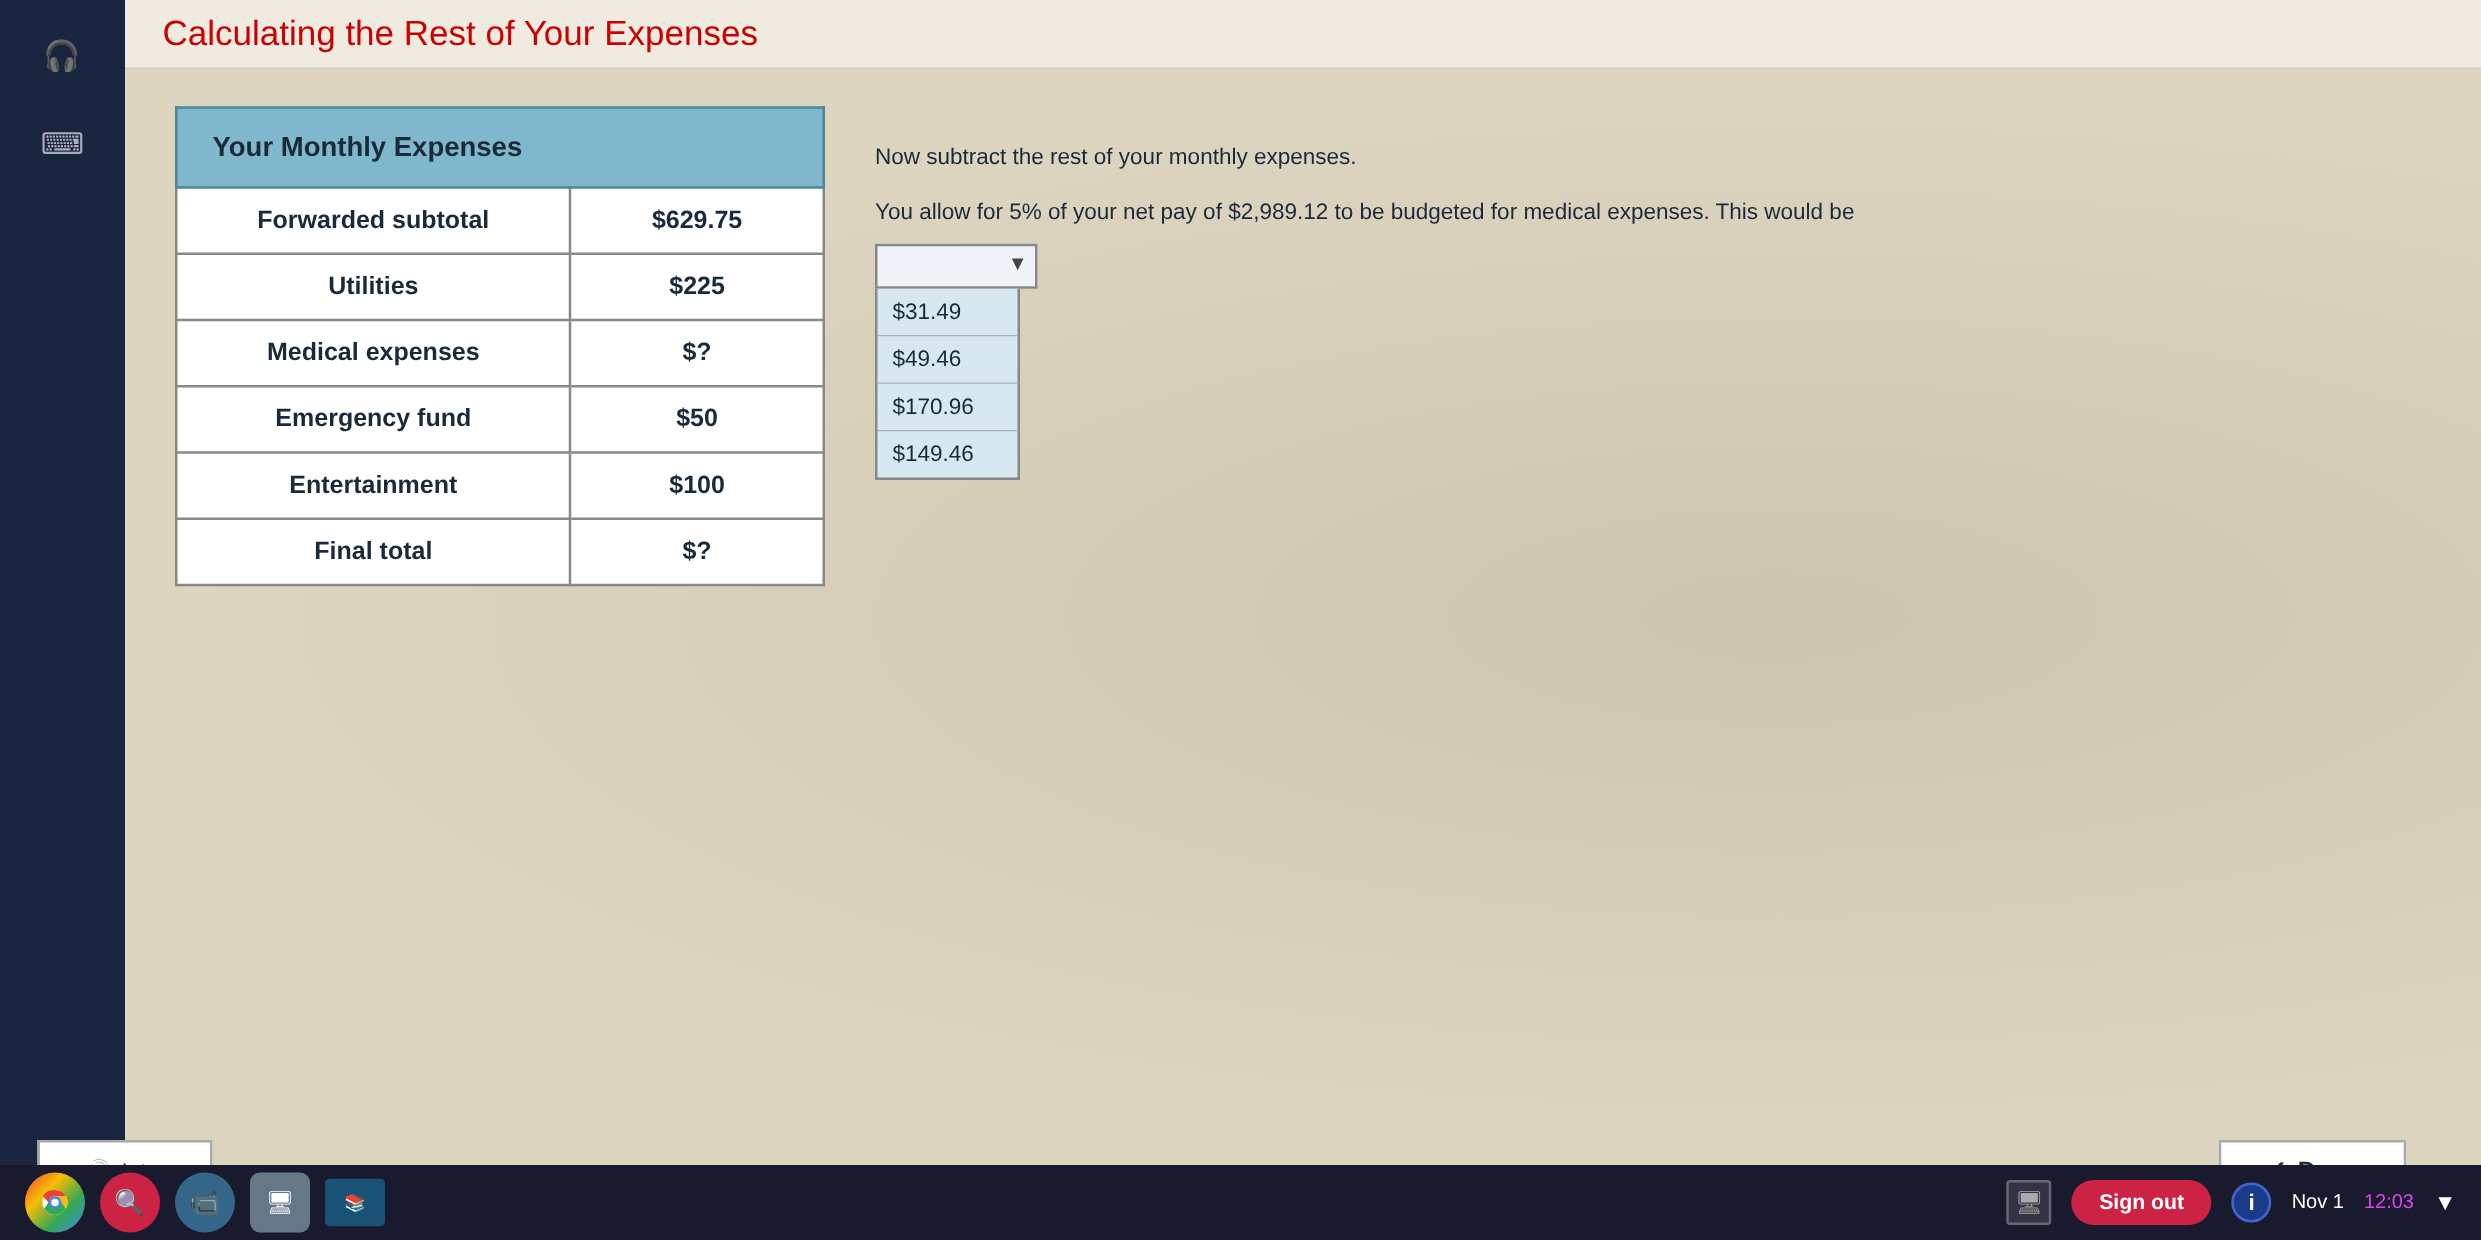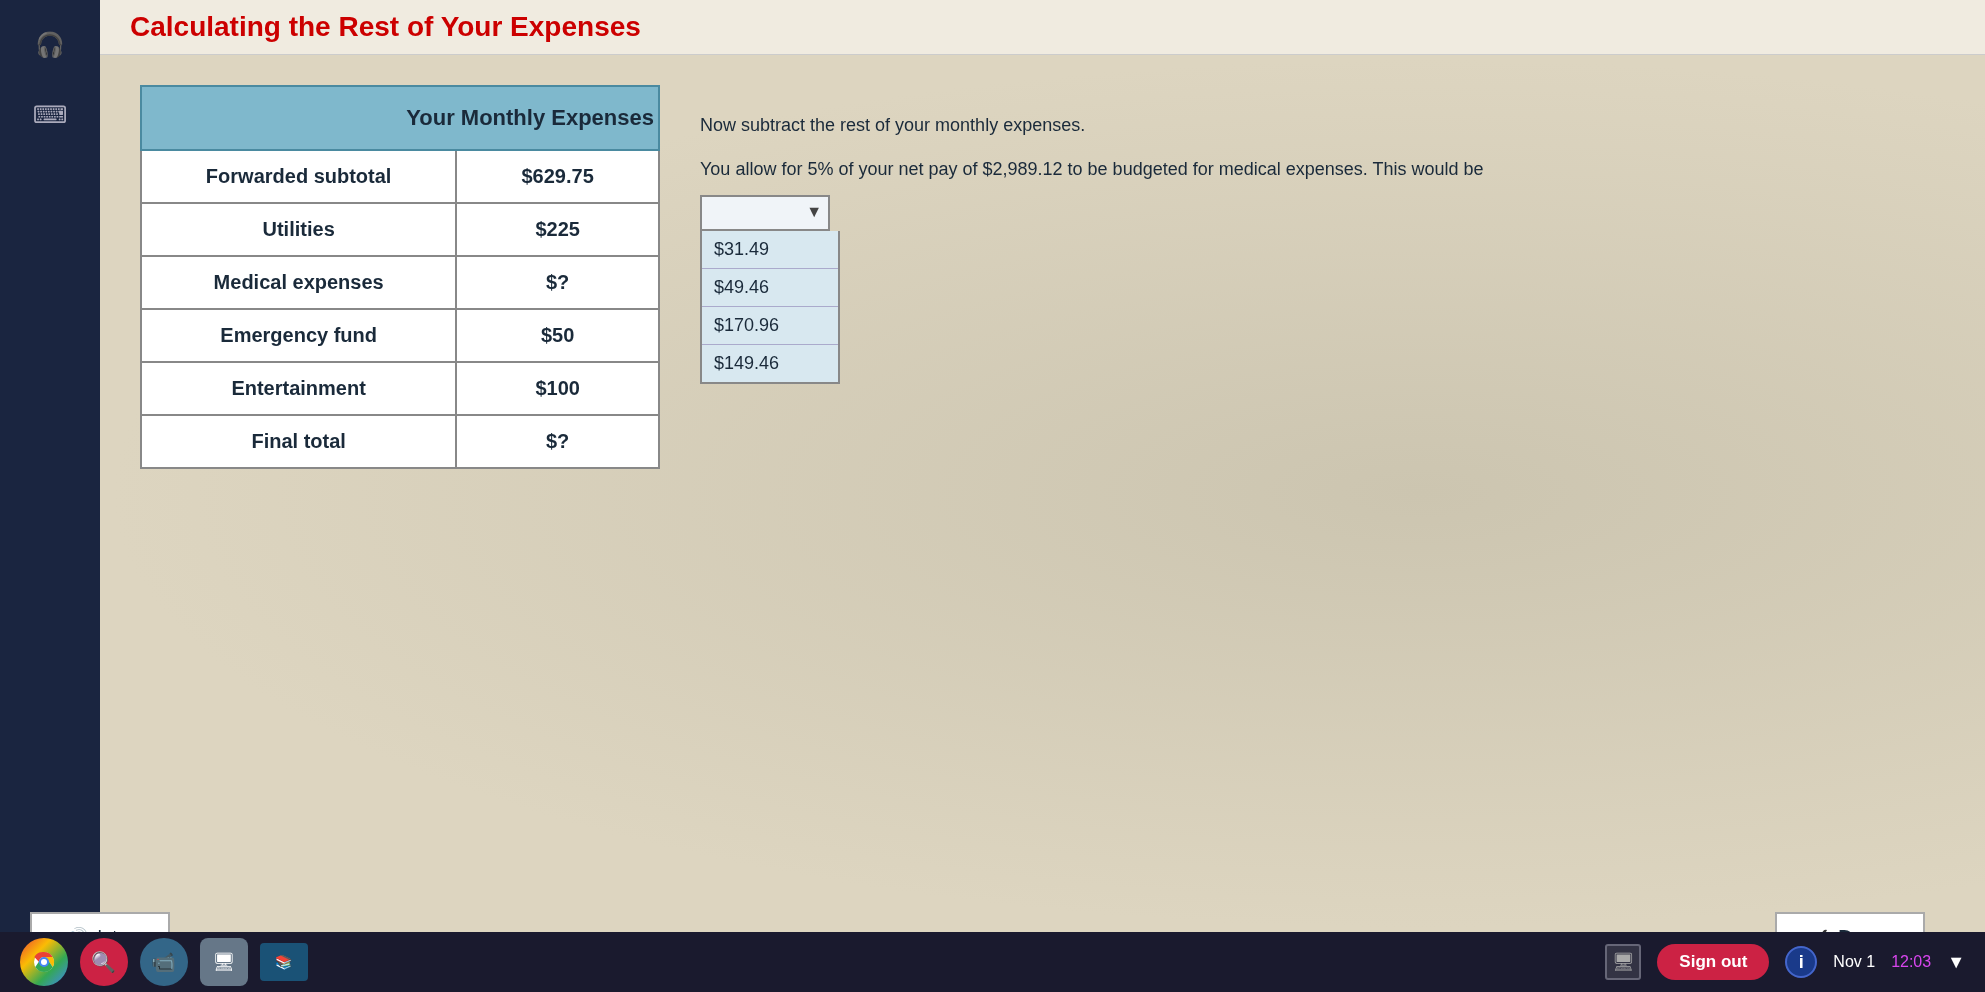--- a/index.html
+++ b/index.html
@@ -47,21 +47,21 @@
       height: 55px;
       background: #f0ebe0;
       display: flex;
       align-items: center;
       padding-left: 30px;
       border-bottom: 1px solid #ccc;
     }
 
     .page-title h1 {
       font-size: 28px;
-      font-weight: bold;
+      font-weight: normal;
       color: #cc0000;
     }
 
     
     .content-wrapper {
       position: absolute;
       top: 55px;
       left: 100px;
       right: 0;
       bottom: 60px;
@@ -81,22 +81,22 @@
     table.expenses-table {
       border-collapse: collapse;
       width: 520px;
     }
 
     table.expenses-table thead tr th {
       background: #7fb8cc;
       color: #1a2a3a;
       font-size: 22px;
       font-weight: bold;
-      text-align: right;
-      padding: 18px 4px;
+      text-align: left;
+      padding: 18px 28px;
       border: 2px solid #4a8aa0;
     }
 
     table.expenses-table tbody tr td {
       border: 2px solid #888;
       padding: 14px 32px;
       font-size: 20px;
       font-weight: bold;
       color: #1a2a3a;
       background: #ffffff;
@@ -146,21 +146,21 @@
       font-size: 16px;
       padding: 4px 8px;
       appearance: none;
       cursor: pointer;
     }
 
     .dropdown-open {
       position: absolute;
       top: 36px;
       left: 0;
-      width: 140px;
+      width: 116px;
       background: #d8e8f0;
       border: 2px solid #888;
       border-top: none;
       z-index: 10;
     }
 
     .dropdown-option {
       padding: 8px 12px;
       font-size: 18px;
       color: #1a2a3a;

